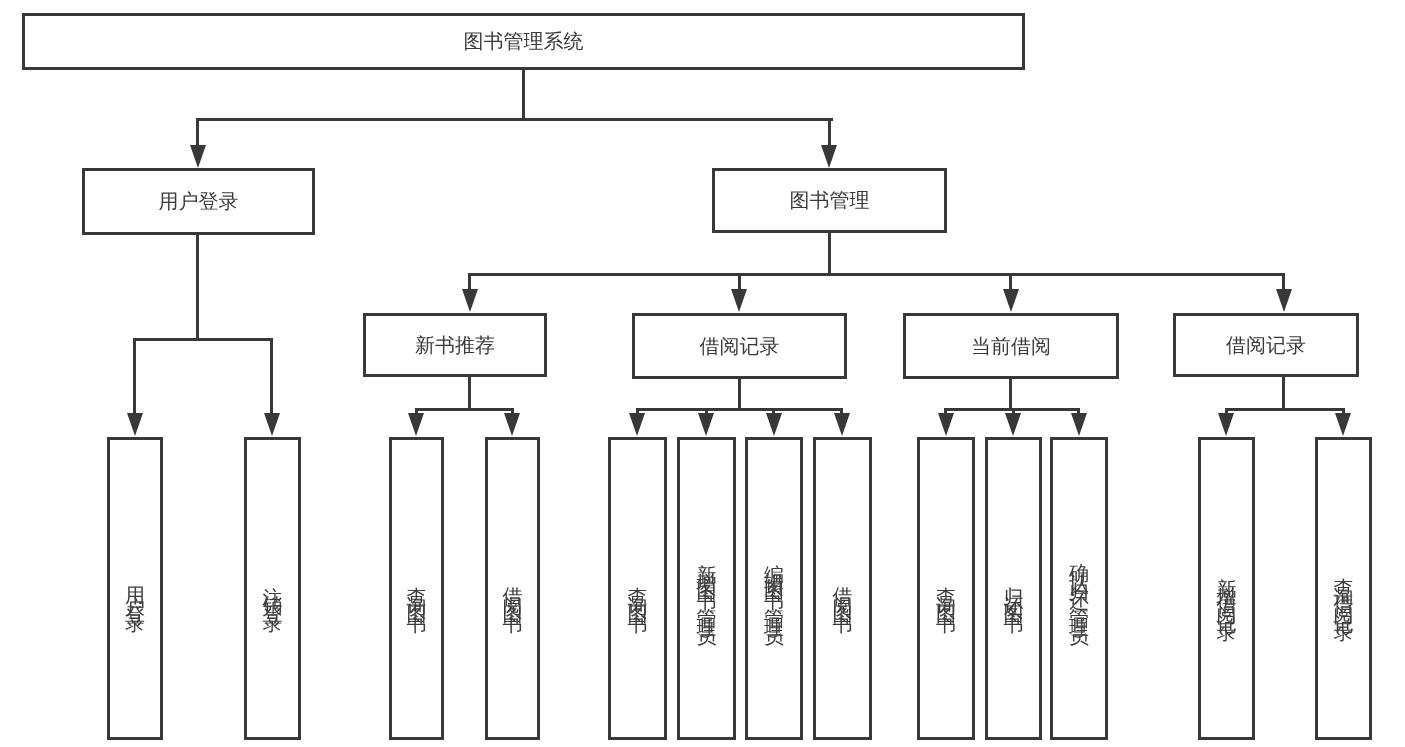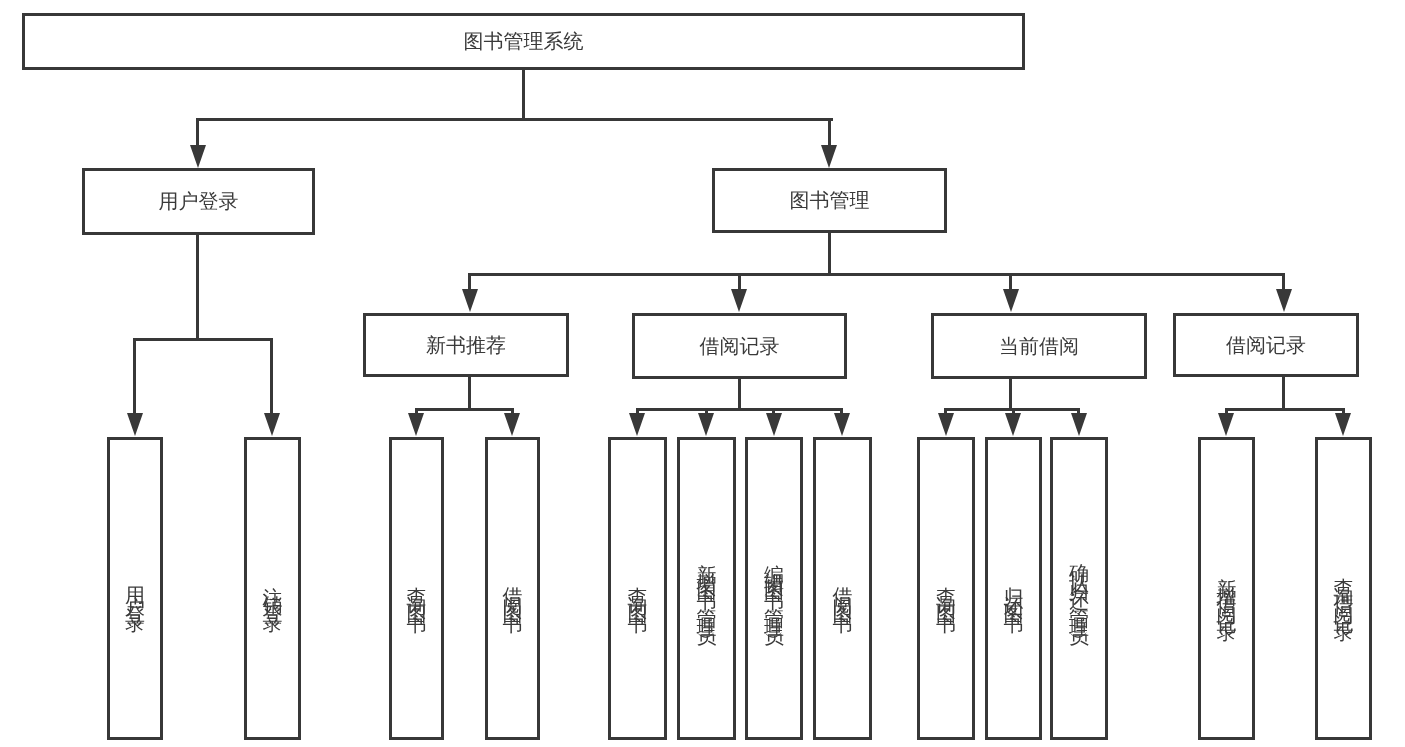--- a/index.html
+++ b/index.html
@@ -33,23 +33,23 @@
 </head>
 <body>
 
 <div class="canvas">
 
   <div class="node" style="left:22px;top:13px;width:1003px;height:57px;">图书管理系统</div>
 
   <div class="node" style="left:82px;top:168px;width:233px;height:67px;">用户登录</div>
   <div class="node" style="left:712px;top:168px;width:235px;height:65px;">图书管理</div>
 
-  <div class="node" style="left:363px;top:313px;width:206px;height:64px;">新书推荐</div>
+  <div class="node" style="left:363px;top:313px;width:184px;height:64px;">新书推荐</div>
   <div class="node" style="left:632px;top:313px;width:215px;height:66px;">借阅记录</div>
-  <div class="node" style="left:903px;top:313px;width:216px;height:66px;margin-left:28px;">当前借阅</div>
+  <div class="node" style="left:903px;top:313px;width:216px;height:66px;">当前借阅</div>
   <div class="node" style="left:1173px;top:313px;width:186px;height:64px;">借阅记录</div>
 
   <div class="node leaf" style="left:107px;top:437px;width:56px;height:303px;">
     <span>用户登录</span>
   </div>
   <div class="node leaf" style="left:244px;top:437px;width:57px;height:303px;">
     <span>注销登录</span>
   </div>
 
   <div class="node leaf" style="left:389px;top:437px;width:55px;height:303px;">

